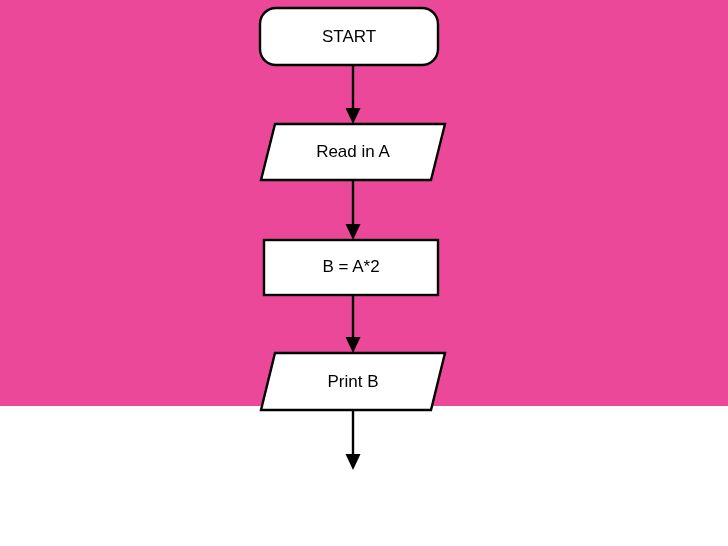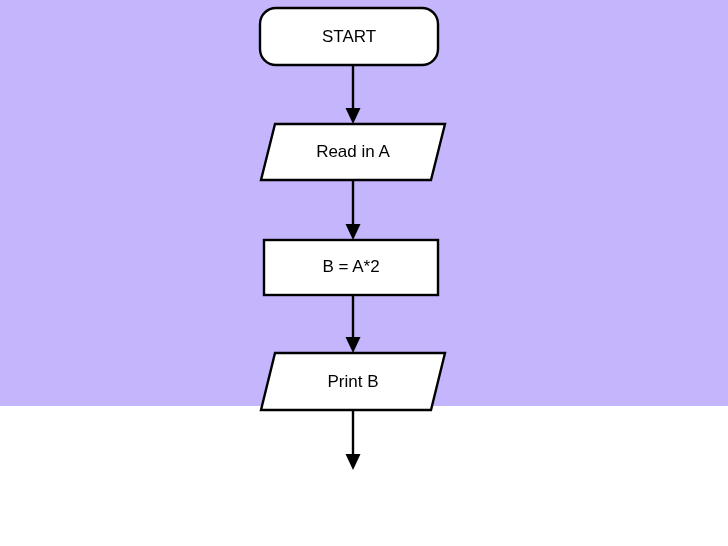--- a/index.html
+++ b/index.html
@@ -10,21 +10,21 @@
     width: 728px;
     height: 546px;
     background: #ffffff;
     font-family: "Liberation Sans", sans-serif;
     overflow: hidden;
   }
   #flowchart-canvas {
     position: relative;
     width: 728px;
     height: 406px;
-    background: #c4b5fd;
+    background: #ec4899;
   }
   #flowchart-svg {
     position: absolute;
     left: 0;
     top: 0;
     width: 728px;
     height: 546px;
     display: block;
   }
   .node-label {

